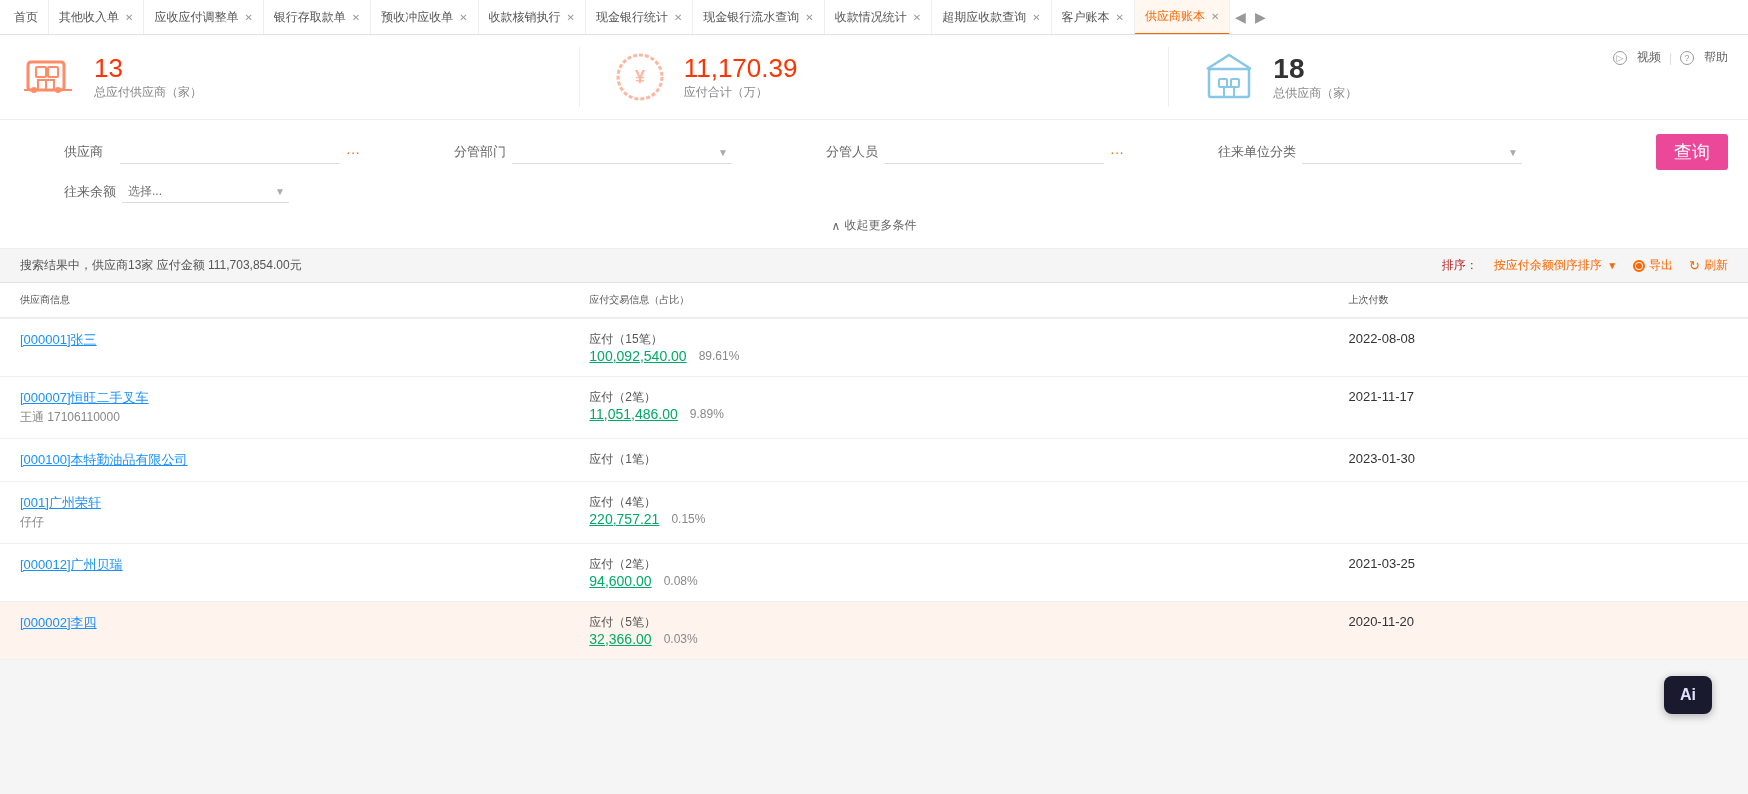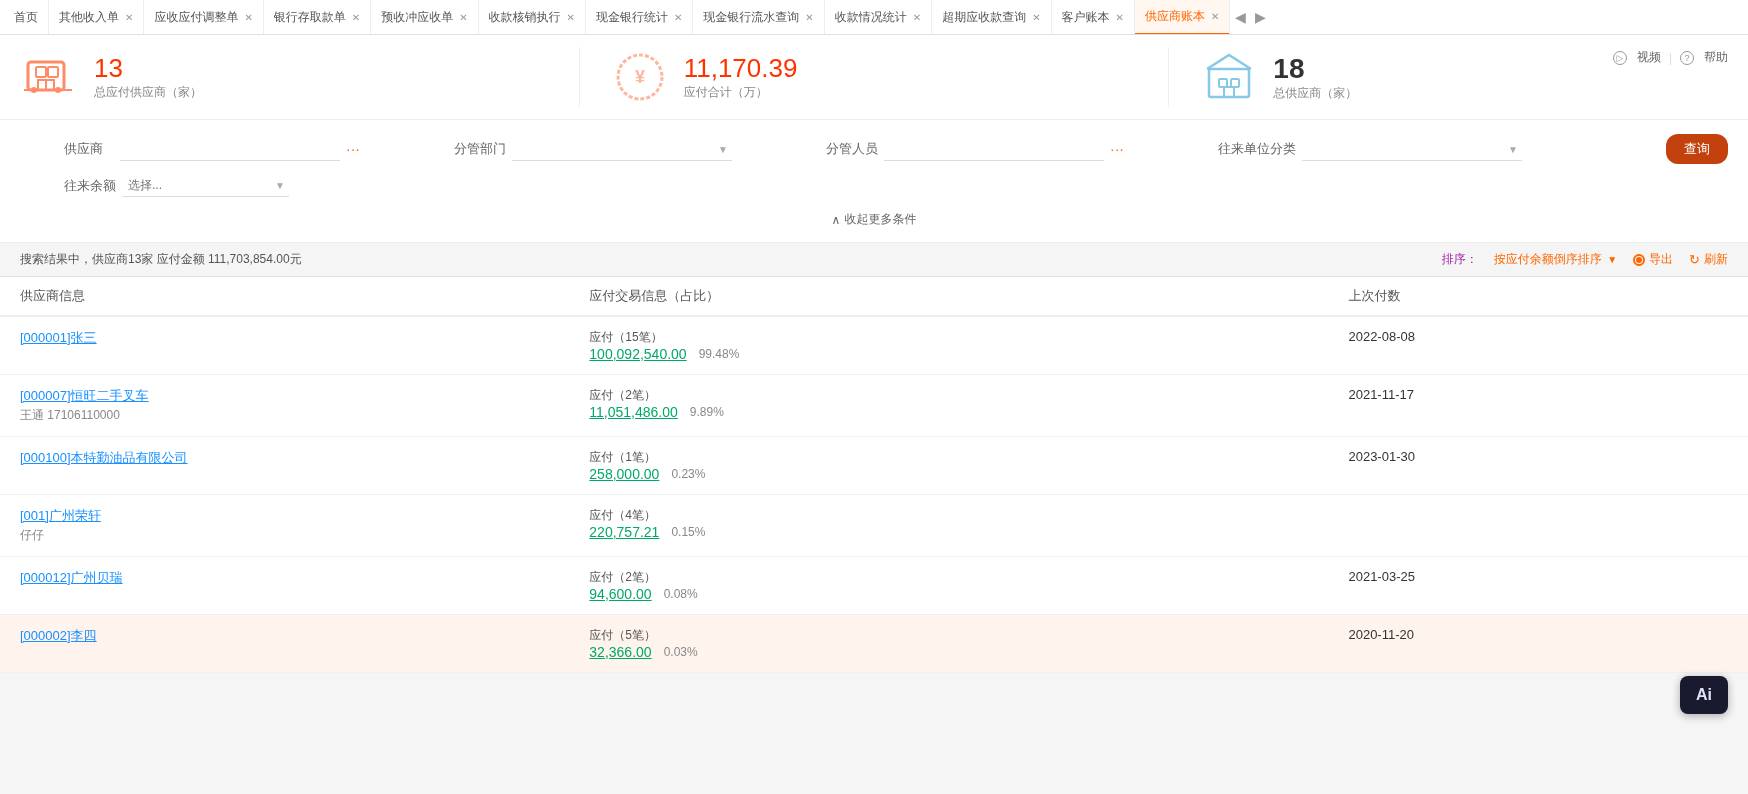--- a/index.html
+++ b/index.html
@@ -155,27 +155,27 @@
       align-items: center;
     }
     .filter-select-wrap .arrow {
       position: absolute;
       right: 4px;
       font-size: 10px;
       color: #aaa;
       pointer-events: none;
     }
     .btn-query {
-      background: #c2410c;
+      background: #ec4899;
       color: #fff;
       border: none;
       padding: 6px 18px;
-      border-radius: 12px;
-      cursor: pointer;
-      font-size: 13px;
+      border-radius: 3px;
+      cursor: pointer;
+      font-size: 18px;
       margin-left: auto;
     }
     .collapse-btn {
       display: flex;
       align-items: center;
       justify-content: center;
       font-size: 12px;
       color: #666;
       cursor: pointer;
       gap: 4px;
@@ -197,21 +197,21 @@
       border-bottom: 1px solid #e0e0e0;
       justify-content: space-between;
     }
     .result-bar-right {
       display: flex;
       align-items: center;
       gap: 16px;
       font-size: 12px;
       color: #555;
     }
-    .result-bar-right .sort-label { color: #a21caf; }
+    .result-bar-right .sort-label { color: #b91c1c; }
     .result-bar-right .sort-value {
       color: #ff6600;
       cursor: pointer;
     }
     .btn-export, .btn-refresh {
       display: flex;
       align-items: center;
       gap: 4px;
       cursor: pointer;
       color: #ff6600;
@@ -237,21 +237,21 @@
     
     .table-container {
       background: #fff;
       margin: 0;
     }
     .table-header {
       display: flex;
       align-items: center;
       padding: 10px 20px;
       border-bottom: 2px solid #eee;
-      font-size: 13px;
+      font-size: 10px;
       color: #555;
       font-weight: 500;
     }
     .col-supplier { flex: 3; }
     .col-transaction { flex: 4; }
     .col-lastpay { flex: 2; }
 
     .table-row {
       display: flex;
       align-items: flex-start;
@@ -490,21 +490,21 @@
     </div>
 
     <div class="table-row">
       <div class="col-supplier">
         <div class="supplier-link">[000001]张三</div>
       </div>
       <div class="col-transaction">
         <div class="transaction-label">应付（15笔）</div>
         <div style="display:flex;align-items:center;gap:0;">
           <span class="transaction-amount">100,092,540.00</span>
-          <span class="transaction-percent">99.48%</span>
+          <span class="transaction-percent">89.61%</span>
         </div>
       </div>
       <div class="col-lastpay">
         <span class="lastpay-date">2022-08-08</span>
       </div>
     </div>
 
     <div class="table-row">
       <div class="col-supplier">
         <div class="supplier-link">[000007]恒旺二手叉车</div>
@@ -521,24 +521,20 @@
         <span class="lastpay-date">2021-11-17</span>
       </div>
     </div>
 
     <div class="table-row">
       <div class="col-supplier">
         <div class="supplier-link">[000100]本特勤油品有限公司</div>
       </div>
       <div class="col-transaction">
         <div class="transaction-label">应付（1笔）</div>
-        <div style="display:flex;align-items:center;">
-          <span class="transaction-amount">258,000.00</span>
-          <span class="transaction-percent">0.23%</span>
-        </div>
       </div>
       <div class="col-lastpay">
         <span class="lastpay-date">2023-01-30</span>
       </div>
     </div>
 
     <div class="table-row">
       <div class="col-supplier">
         <div class="supplier-link">[001]广州荣轩</div>
         <div class="supplier-sub">仔仔</div>
@@ -583,15 +579,15 @@
         </div>
       </div>
       <div class="col-lastpay">
         <span class="lastpay-date">2020-11-20</span>
       </div>
     </div>
 
   </div>
 </div>
 
-<div style="position:fixed;bottom:80px;right:20px;z-index:100;">
+<div style="position:fixed;bottom:80px;right:36px;z-index:100;">
   <div style="background:#1a1a2e;color:#e0e0ff;border-radius:8px;padding:10px 16px;font-size:16px;font-weight:bold;cursor:pointer;box-shadow:0 2px 8px rgba(0,0,0,0.3);">Ai</div>
 </div>
 
 </body></html>

